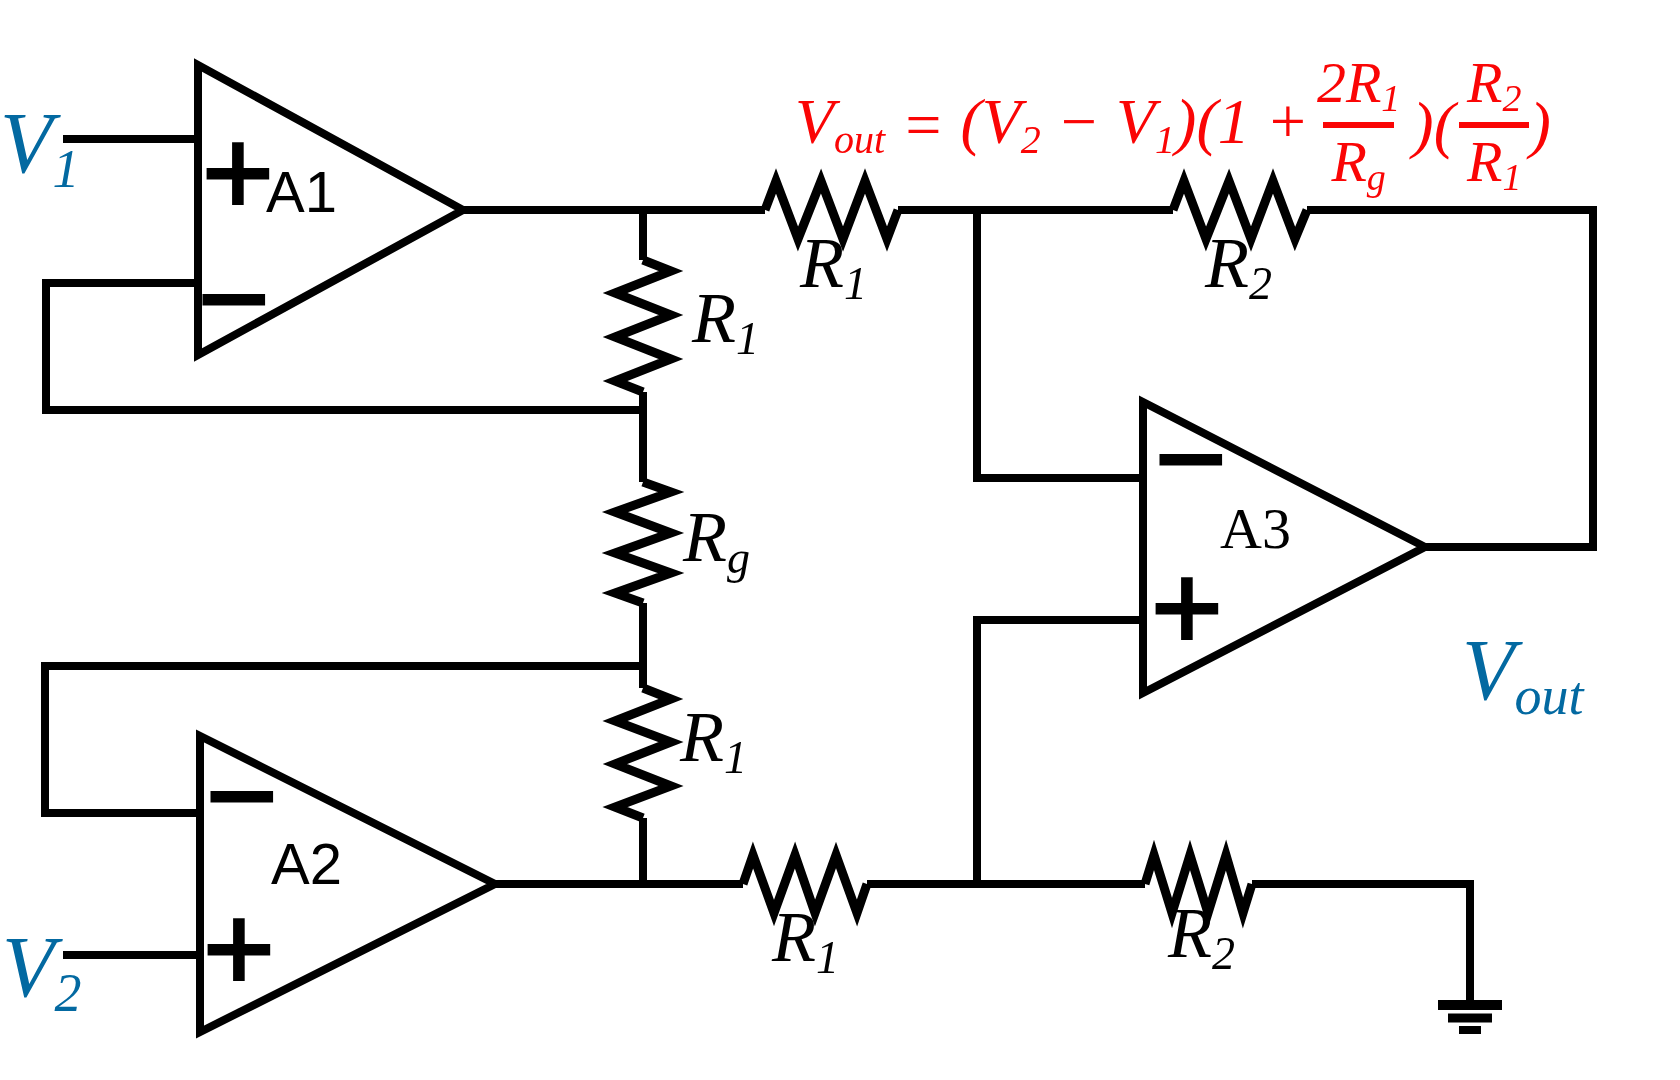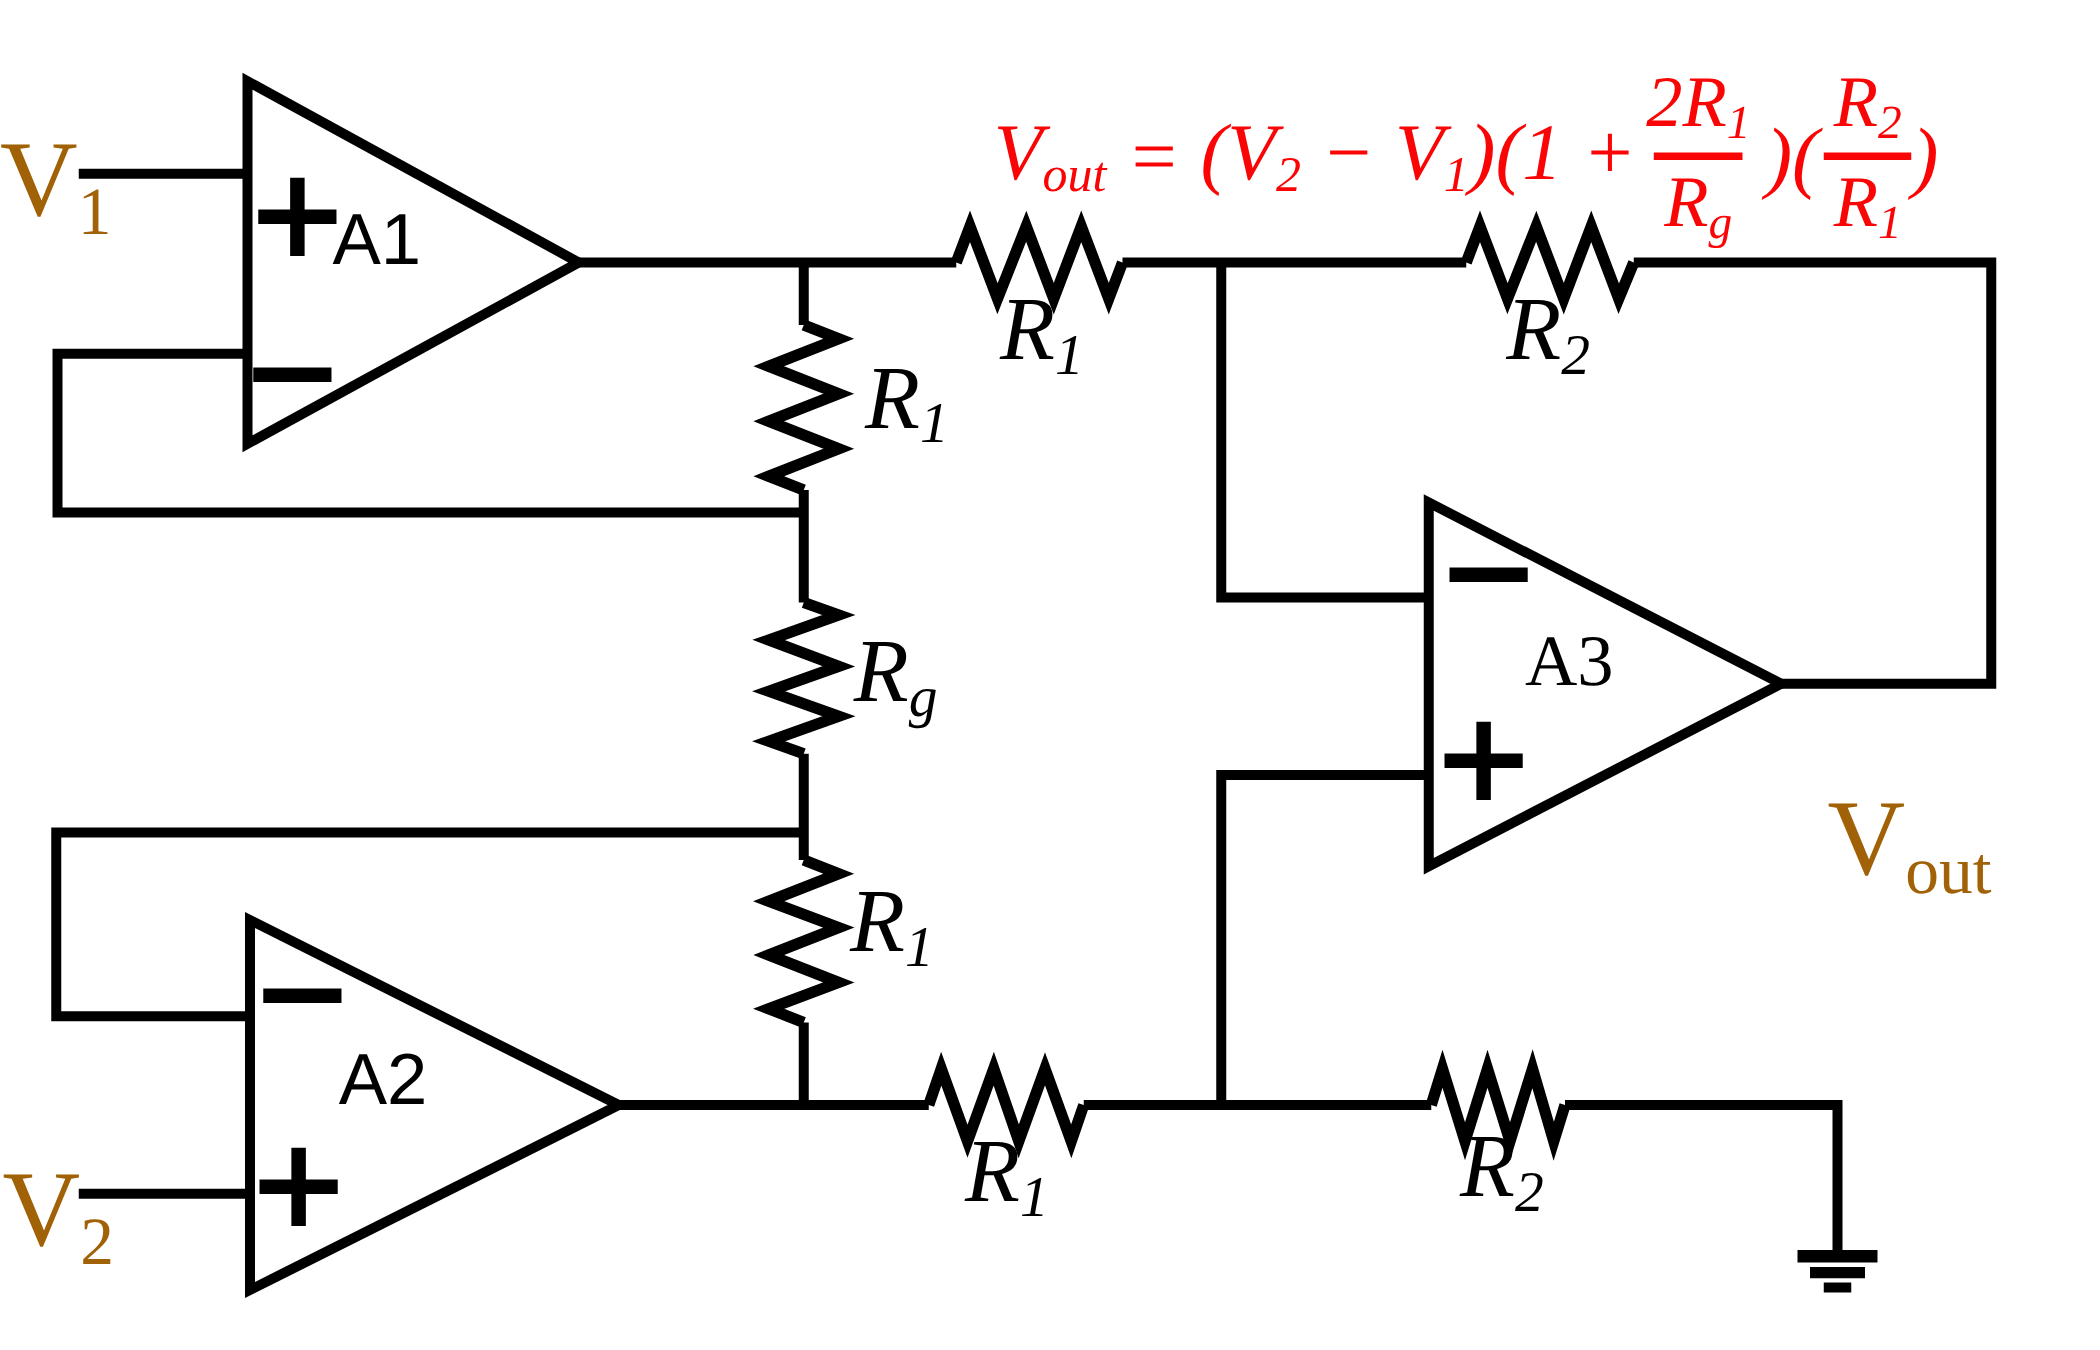--- a/index.html
+++ b/index.html
@@ -24,22 +24,22 @@
   .alabel {
     position: absolute; font-family: "Liberation Sans", sans-serif;
     font-size: 58px; line-height: 1; color: #000; white-space: nowrap;
   }
   .rlabel {
     position: absolute; font-family: "Liberation Serif", serif; font-style: italic;
     font-size: 72px; line-height: 1; color: #000; white-space: nowrap;
   }
   .rlabel .rs { font-size: 46px; vertical-align: -0.26em; }
   .vlabel {
-    position: absolute; font-family: "Liberation Serif", serif; 
-    font-size: 86px; line-height: 1; color: #a16207; white-space: nowrap;
+    position: absolute; font-family: "Liberation Serif", serif; font-style: italic;
+    font-size: 86px; line-height: 1; color: #0369a1; white-space: nowrap;
   }
   .vlabel .vs { font-size: 54px; vertical-align: -0.28em; }
 
   
   .formula {
     position: absolute; left: 795px; top: 45px; height: 160px;
     display: flex; align-items: center;
     font-family: "Liberation Serif", serif; font-style: italic;
     font-size: 64px; color: #fa0505; white-space: pre; line-height: 1;
   }

